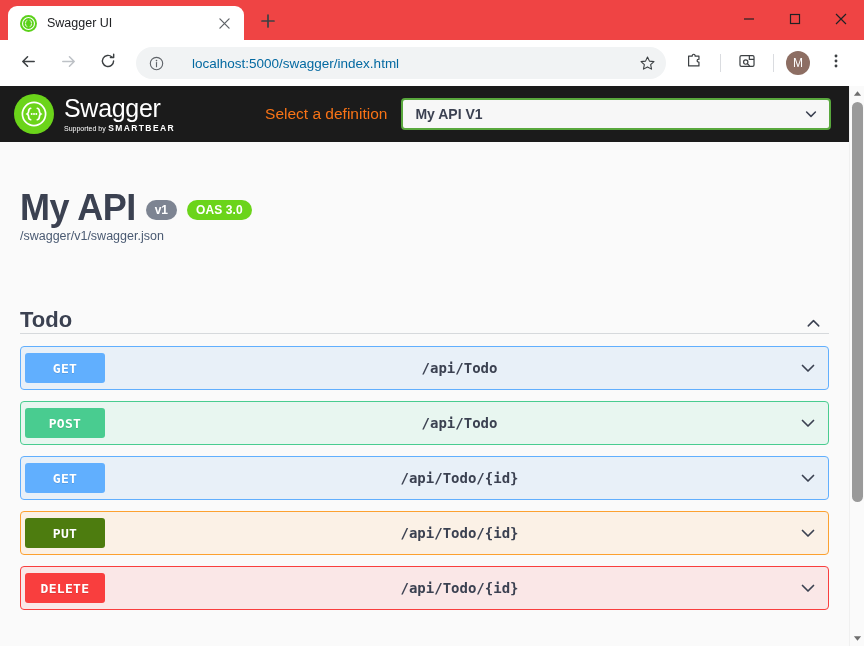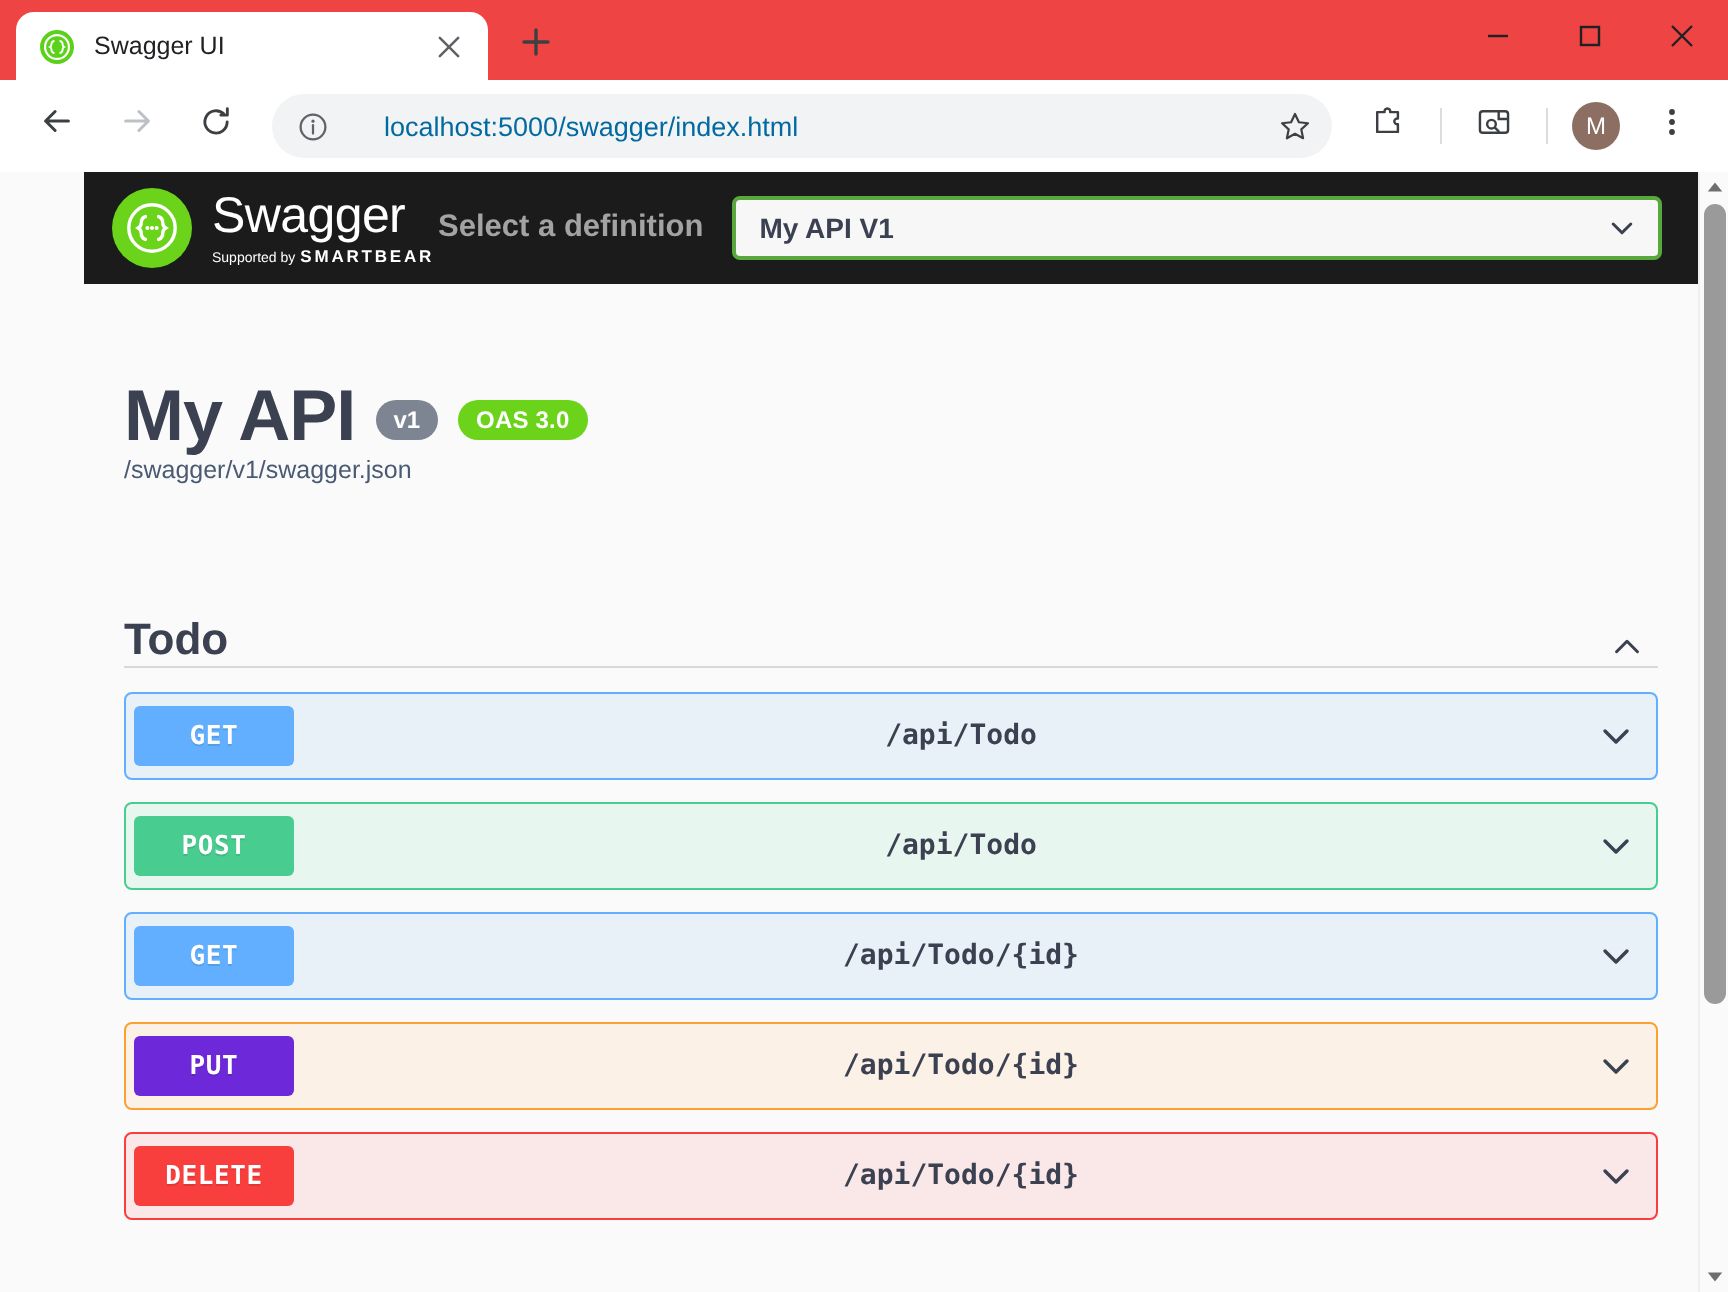--- a/index.html
+++ b/index.html
@@ -97,21 +97,20 @@
   .viewport {
     position: absolute; left: 0; top: 86px;
     width: 864px; height: 560px;
     background: #fafafa;
     overflow: hidden;
   }
   .page {
     width: 849px; height: 560px;
     background: #fafafa;
     position: relative;
-    padding-left: 42px;
   }
 
   
   .swagger-topbar {
     height: 56px; background: #1b1b1b;
     display: flex; align-items: center;
     padding: 0 0 0 14px;
   }
   .sw-logo-wrap { display: flex; align-items: center; flex: 0 0 auto; }
   .sw-logo {
@@ -125,22 +124,22 @@
     letter-spacing: -0.3px; display:block;
   }
   .sw-sub {
     font-size: 7.5px; color: #ffffff; letter-spacing: 0.4px;
     display: block; margin-top: 3px; text-align: right;
     padding-right: 2px;
   }
   .sw-sub b { letter-spacing: 1.4px; font-weight: 700; font-size: 8.5px; }
   .sw-sub span.lt { font-size:7px; font-weight:400; letter-spacing:0; }
   .sw-select-label {
-    color: #a3a3a3;
-    font-size: 15.5px; font-weight: 700; flex: 0 0 auto;
+    margin-left: 88px; color: #f97316;
+    font-size: 15.5px; font-weight: 400; flex: 0 0 auto;
   }
   .sw-select {
     margin-left: 14px; margin-right: 18px;
     flex: 1 1 auto; height: 32px;
     background: #f7f7f7; border: 2px solid #59a83d;
     border-radius: 4px;
     display: flex; align-items: center;
     padding: 0 10px 0 12px;
     min-width: 0;
   }
@@ -208,21 +207,21 @@
     flex: 1 1 auto;
     white-space: nowrap; overflow: hidden; text-overflow: ellipsis; text-align: center;
   }
   .op-chev { flex: 0 0 auto; color: #3b4151; display:flex; align-items:center; }
 
   .op.get    { background:#e8f0f8; border-color:#61affe; }
   .op.get .op-method    { background:#61affe; }
   .op.post   { background:#e8f6f0; border-color:#49cc90; }
   .op.post .op-method   { background:#49cc90; }
   .op.put    { background:#fbf1e6; border-color:#fca130; }
-  .op.put .op-method    { background:#6d28d9; }
+  .op.put .op-method    { background:#4d7c0f; }
   .op.delete { background:#fae7e7; border-color:#f93e3e; }
   .op.delete .op-method { background:#f93e3e; }
 
   
   .scrollbar {
     position: absolute; right: 0; top: 86px;
     width: 15px; height: 560px;
     background: #fafafa;
     border-left: 1px solid #f0f0f0;
   }

